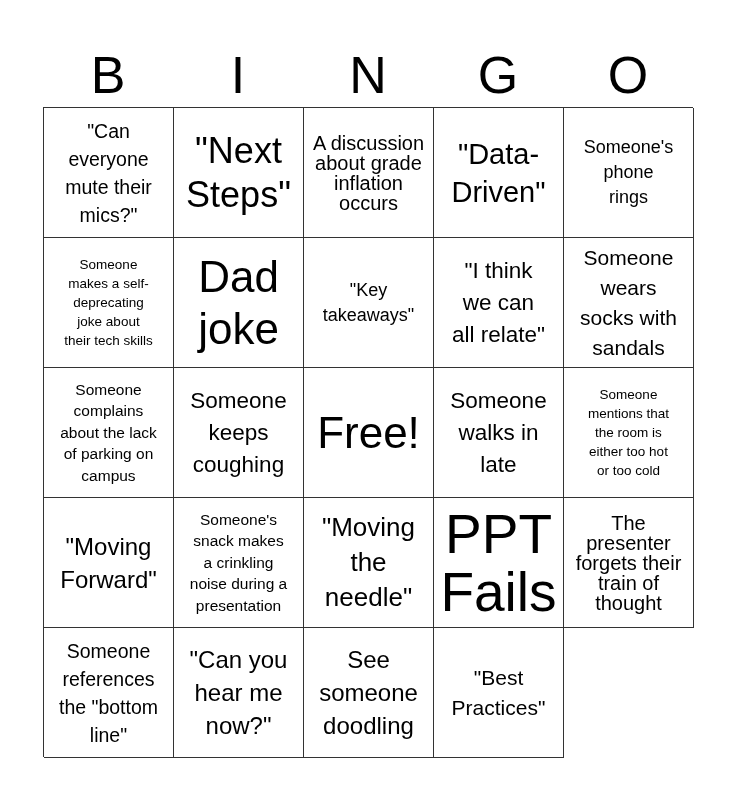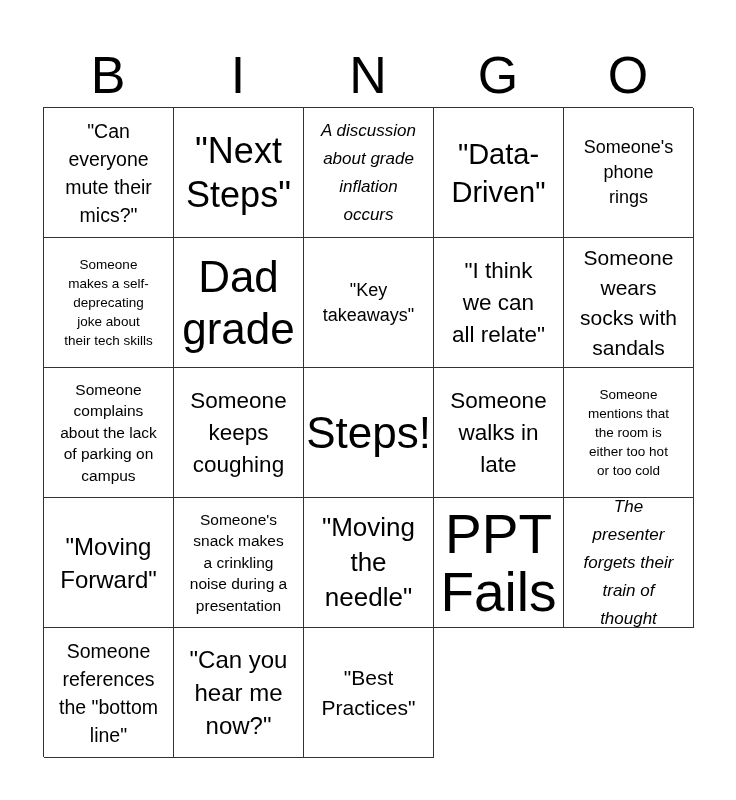--- a/index.html
+++ b/index.html
@@ -56,21 +56,21 @@
     padding: 2px 4px;
     overflow: hidden;
   }
   .cell-text {
     display: block;
     white-space: pre-line;
   }
   
   .s13 { font-size: 13.5px; line-height: 19px; }
   .s15 { font-size: 15.5px; line-height: 21.5px; }
-  .s16 { font-size: 17px; line-height: 28px; font-style: italic; }
+  .s16 { font-size: 20px; line-height: 20px; }
   .s18 { font-size: 18px; line-height: 25px; }
   .s19 { font-size: 19.5px; line-height: 28px; }
   .s20 { font-size: 21px; line-height: 30px; }
   .s22 { font-size: 22.5px; line-height: 32px; }
   .s23 { font-size: 24px; line-height: 33px; }
   .s26 { font-size: 26px; line-height: 35px; }
   .s28 { font-size: 29px; line-height: 38px; }
   .s32 { font-size: 36px; line-height: 44px; }
   .s42 { font-size: 44px; line-height: 52px; }
   .s48 { font-size: 55px; line-height: 58px; }
@@ -116,21 +116,21 @@
 
   <div class="cell">
       <span class="cell-text s13">Someone
 makes a self-
 deprecating
 joke about
 their tech skills</span>
     </div>
   <div class="cell">
       <span class="cell-text s42">Dad
-grade</span>
+joke</span>
     </div>
   <div class="cell">
       <span class="cell-text s18">"Key
 takeaways"</span>
     </div>
   <div class="cell">
       <span class="cell-text s22">"I think
 we can
 all relate"</span>
     </div>
@@ -147,21 +147,21 @@
 about the lack
 of parking on
 campus</span>
     </div>
   <div class="cell">
       <span class="cell-text s22">Someone
 keeps
 coughing</span>
     </div>
   <div class="cell">
-      <span class="cell-text s42">Steps!</span>
+      <span class="cell-text s42">Free!</span>
     </div>
   <div class="cell">
       <span class="cell-text s22">Someone
 walks in
 late</span>
     </div>
 
   <div class="cell">
       <span class="cell-text s13">Someone
 mentions that
@@ -202,16 +202,21 @@
 references
 the "bottom
 line"</span>
     </div>
   <div class="cell">
       <span class="cell-text s23">"Can you
 hear me
 now?"</span>
     </div>
   <div class="cell">
+      <span class="cell-text s23">See
+someone
+doodling</span>
+    </div>
+  <div class="cell">
       <span class="cell-text s20">"Best
 Practices"</span>
     </div>
 </div>
 
 </body></html>

